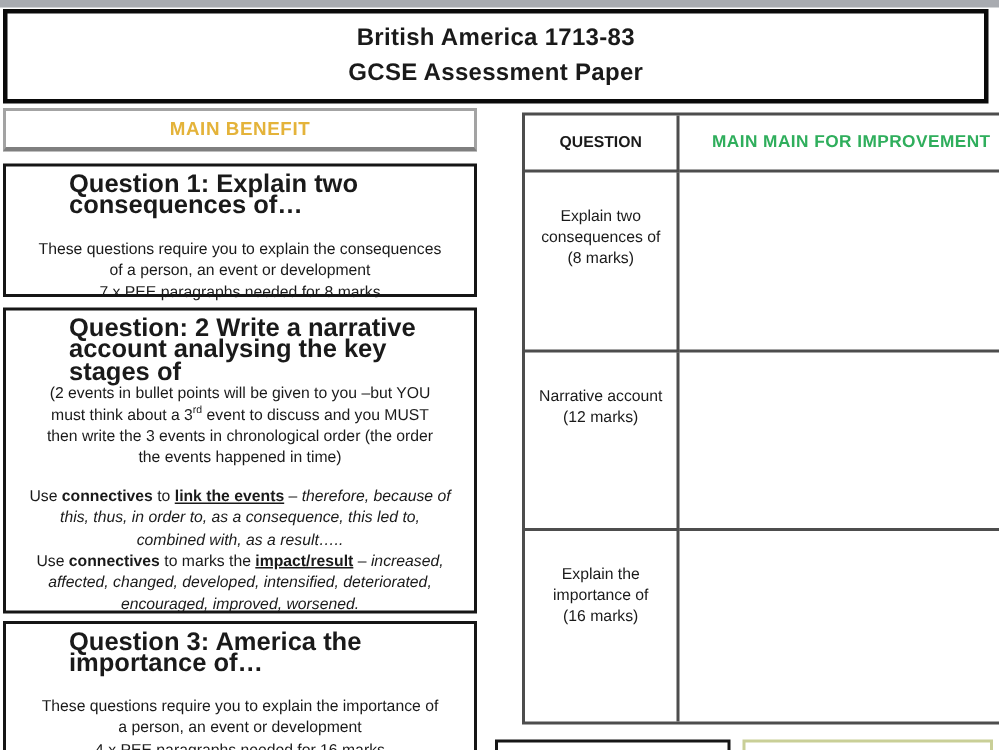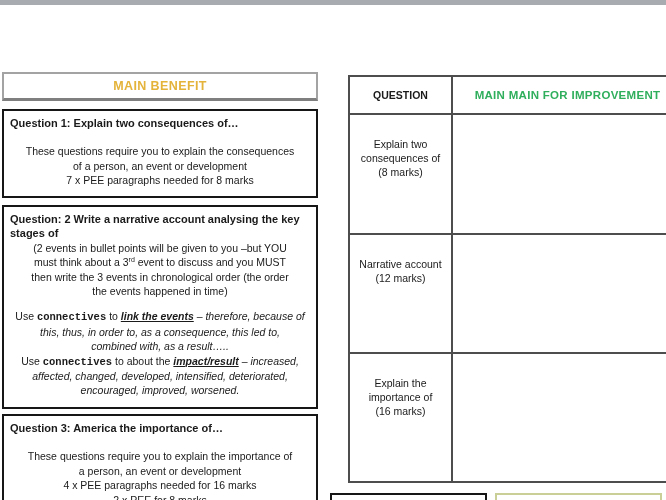--- a/index.html
+++ b/index.html
@@ -32,27 +32,27 @@
 
   .qbox{
     position:absolute;left:2px;width:316px;background:#ffffff;
     border:2px solid var(--box-border);
     padding:5px 6px 4px 6px;
     font-size:10.5px;line-height:14.4px;
   }
   .qbox-1{top:109px;height:89px;}
   .qbox-2{top:205px;height:204px;}
   .qbox-3{top:414px;height:96px;}
-  .q-heading{font-weight:bold;font-size:11px;text-align:left;}
+  .q-heading{font-weight:bold;font-size:17px;text-align:left;margin-left:36px;}
   .q-body{text-align:center;white-space:pre-line;margin-top:14px;}
   .q-intro{text-align:center;white-space:pre-line;}
   .conn{ text-align:center;white-space:pre-line;}
   .conn-first{margin-top:11px;}
-  .b{font-weight:bold;font-family:Liberation Mono, monospace;}
-  .bu{font-weight:bold;text-decoration:underline;font-style:italic;}
+  .b{font-weight:bold;}
+  .bu{font-weight:bold;text-decoration:underline;}
   .i{font-style:italic;}
   sup.ord{font-size:7px;vertical-align:super;line-height:0;}
 
   .atable{
     position:absolute;left:348px;top:75px;width:336px;height:408px;
     border:2px solid var(--table-border);background:#ffffff;
     display:grid;grid-template-columns:103px 1fr;grid-template-rows:38px 120px 119px auto;
   }
   .tcell{padding:2px 4px;}
   .tcell-qcol{border-right:2px solid var(--table-border);}
@@ -71,20 +71,24 @@
     border:2px solid var(--olive);background:#ffffff;
   }
 </style>
 </head>
 <body>
 
 <div class="page">
 
   <div class="top-strip"></div>
 
+  <div class="title-box">
+    <div class="title-line">British America 1713-83</div>
+    <div class="title-line">GCSE Assessment Paper</div>
+  </div>
 
   <div class="benefit-header">
     <span>MAIN BENEFIT</span>
   </div>
 
   <div class="qbox qbox-1">
     <div class="q-heading">Question 1:   Explain  two consequences of…</div>
     <div class="q-body">These questions require you to explain the consequences
 of  a person, an event or development
 7 x PEE paragraphs needed for 8 marks</div>
@@ -92,21 +96,21 @@
 
   <div class="qbox qbox-2">
     <div class="q-heading">Question: 2  Write a narrative account analysing the key stages of</div>
     <div class="q-intro"><span>(2 events  in bullet points will be given to you –but YOU
 must think about a 3</span><sup class="ord">rd</sup><span> event  to discuss and  you MUST
 then write the 3 events in chronological order (the order
 the events happened in time)</span></div>
     <div class="conn conn-first"><span>Use </span><span class="b">connectives</span><span> to </span><span class="bu">link the events</span><span> – </span><span class="i">therefore, because of
 this, thus, in order to, as a consequence, this led to,
 combined with, as a result…..</span></div>
-    <div class="conn"><span>Use </span><span class="b">connectives</span><span> to about the </span><span class="bu">impact/result</span><span> – </span><span class="i">increased,
+    <div class="conn"><span>Use </span><span class="b">connectives</span><span> to marks the </span><span class="bu">impact/result</span><span> – </span><span class="i">increased,
 affected, changed, developed, intensified, deteriorated,
 encouraged, improved, worsened.</span></div>
   </div>
 
   <div class="qbox qbox-3">
     <div class="q-heading">Question 3:  America  the importance of…</div>
     <div class="q-body">These questions require you to explain the importance of
 a person, an event or development
 4 x PEE paragraphs needed for 16  marks
 2 x PEE for 8 marks</div>

